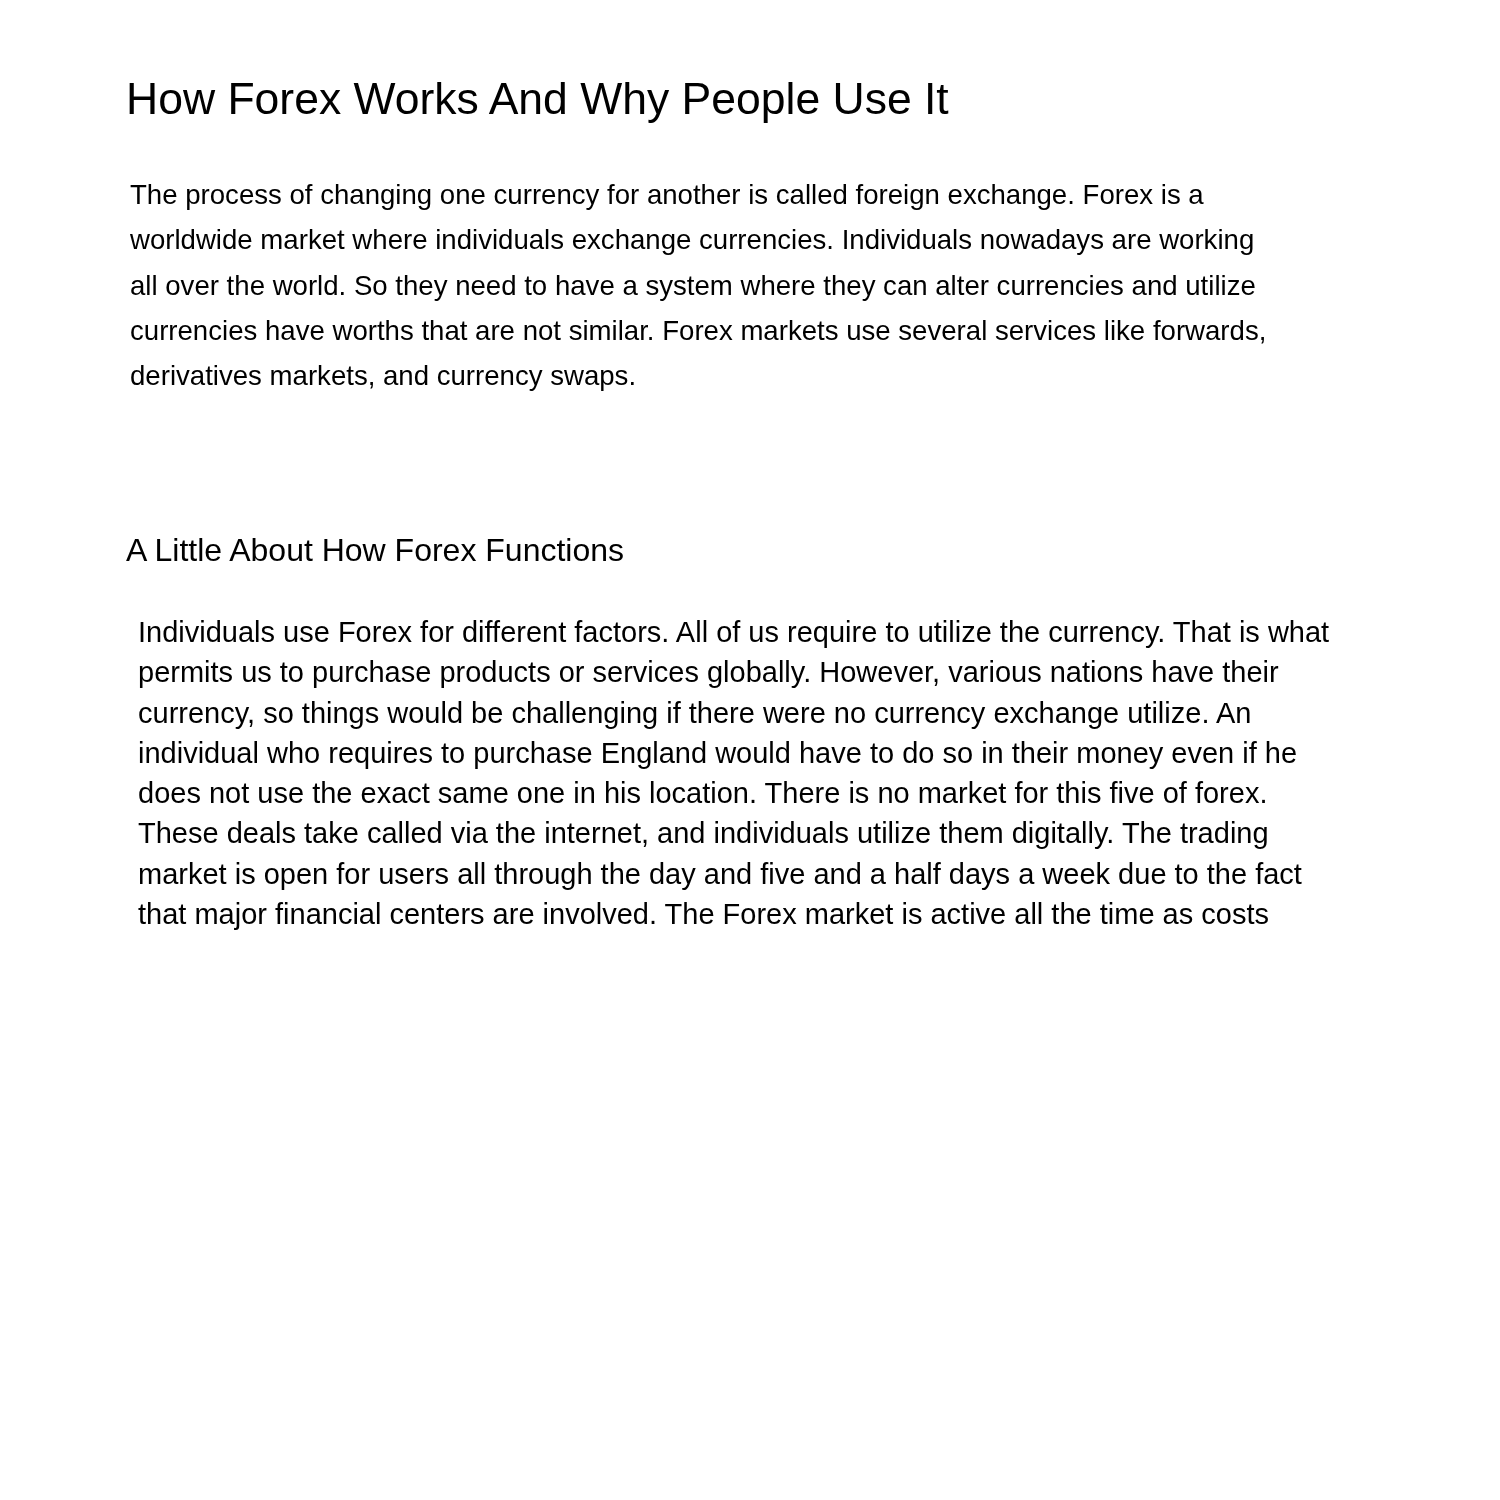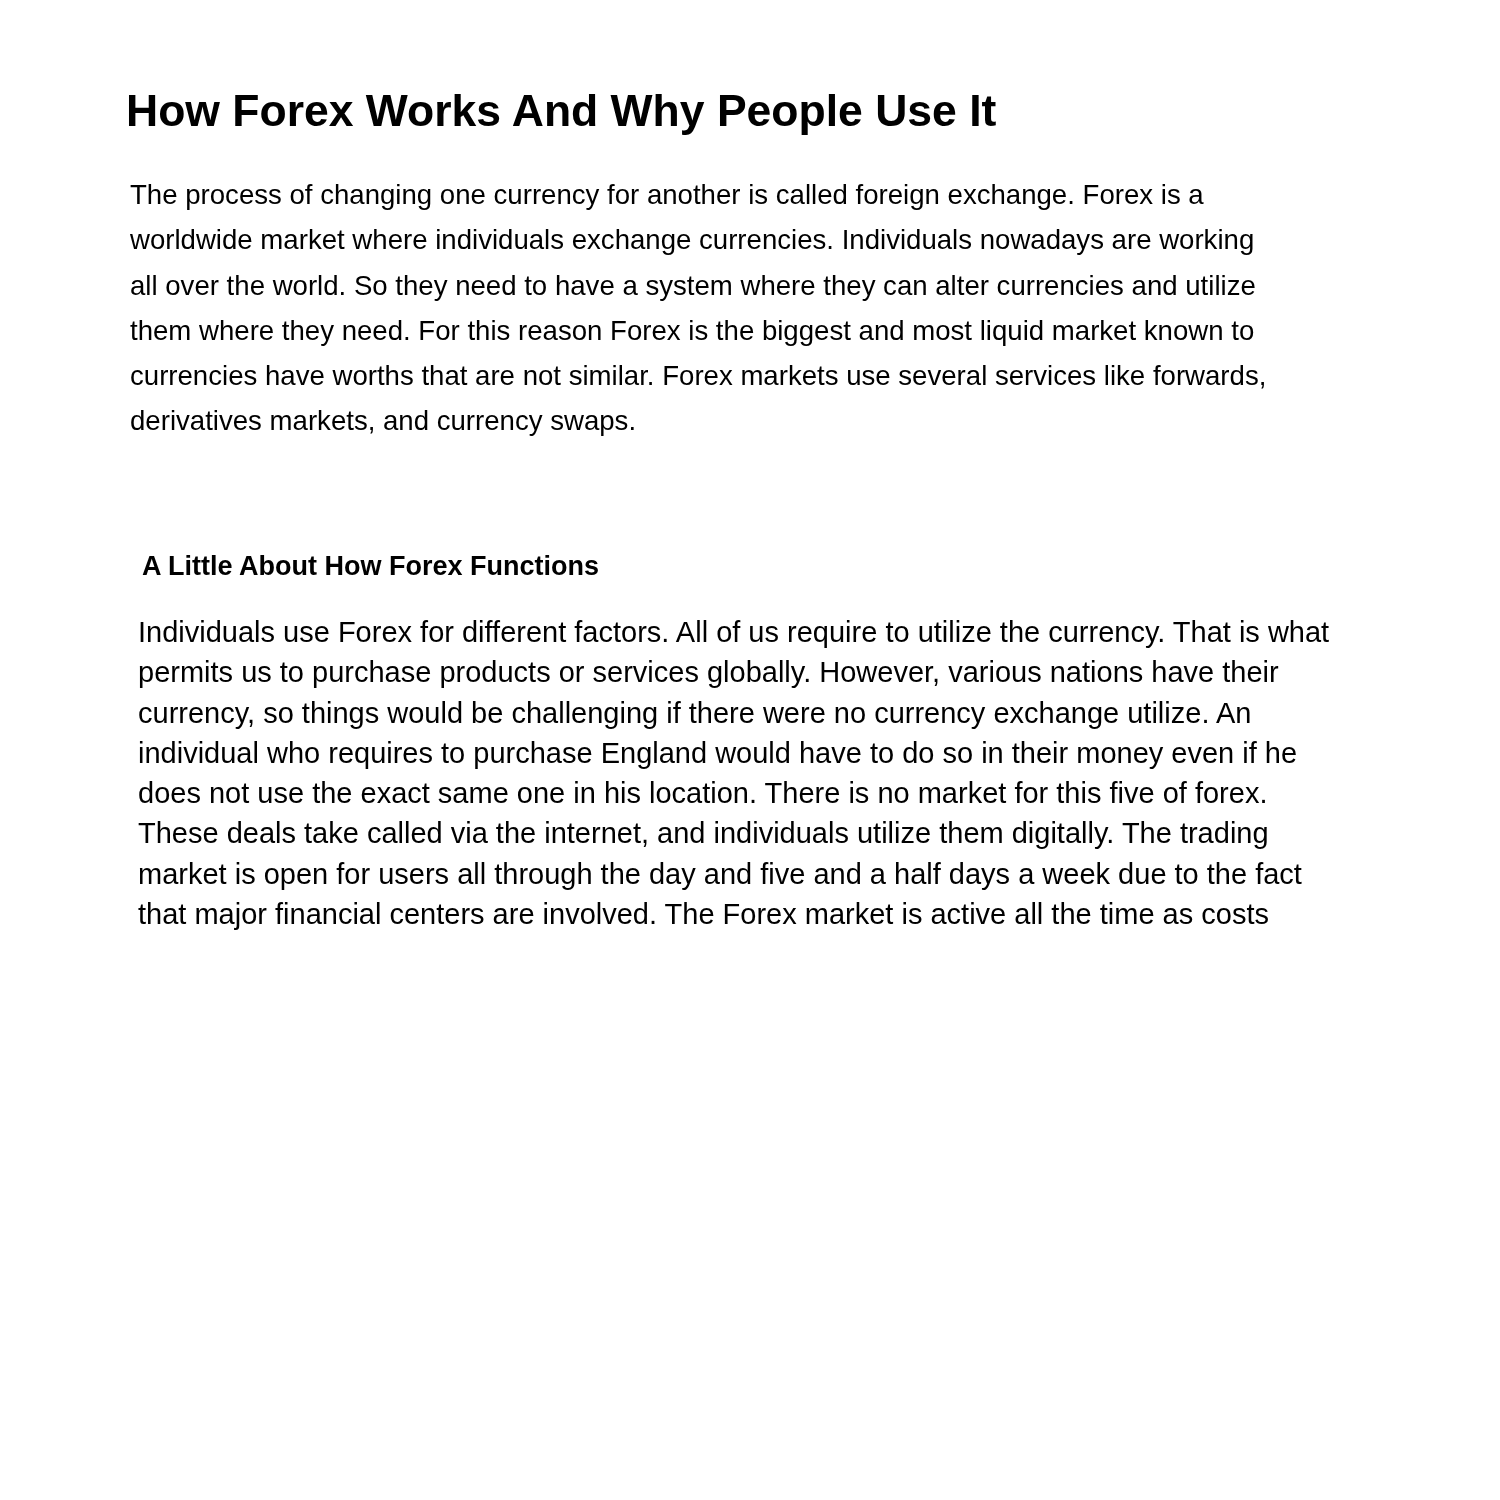--- a/index.html
+++ b/index.html
@@ -17,42 +17,42 @@
     }
     .page {
       position: absolute;
       left: 126px;
       top: 0;
       width: 1260px;
     }
     .title {
       position: absolute;
       left: 0;
-      top: 84px;
+      top: 72px;
       margin: 0;
       font-size: 44.5px;
-      font-weight: bold;
+      font-weight: normal;
       line-height: 54px;
       white-space: nowrap;
     }
     .para1 {
       position: absolute;
       left: 0;
       top: 168px;
       margin: 4px;
       font-size: 27.6px;
       line-height: 45.3px;
     }
     .heading2 {
       position: absolute;
       left: 0;
       top: 528px;
-      margin: 16px;
-      font-size: 27px;
-      font-weight: bold;
+      margin: 0;
+      font-size: 32px;
+      font-weight: normal;
       line-height: 44px;
       white-space: nowrap;
     }
     .para2 {
       position: absolute;
       left: 12px;
       top: 612px;
       margin: 0;
       font-size: 29px;
       line-height: 40.3px;
@@ -65,21 +65,20 @@
 </head>
 <body>
 
 <div class="page">
   <h1 class="title">How Forex Works And Why People Use It</h1>
 
   <p class="para1">
     <span class="line">The process of changing one currency for another is called foreign exchange. Forex is a</span>
     <span class="line">worldwide market where individuals exchange currencies. Individuals nowadays are working</span>
     <span class="line">all over the world. So they need to have a system where they can alter currencies and utilize</span>
-    <span class="line">them where they need. For this reason Forex is the biggest and most liquid market known to</span>
     <span class="line">currencies have worths that are not similar. Forex markets use several services like forwards,</span>
     <span class="line">derivatives markets, and currency swaps.</span>
   </p>
 
   <h2 class="heading2">A Little About How Forex Functions</h2>
 
   <p class="para2">
     <span class="line">Individuals use Forex for different factors. All of us require to utilize the currency. That is what</span>
     <span class="line">permits us to purchase products or services globally. However, various nations have their</span>
     <span class="line">currency, so things would be challenging if there were no currency exchange utilize. An</span>

